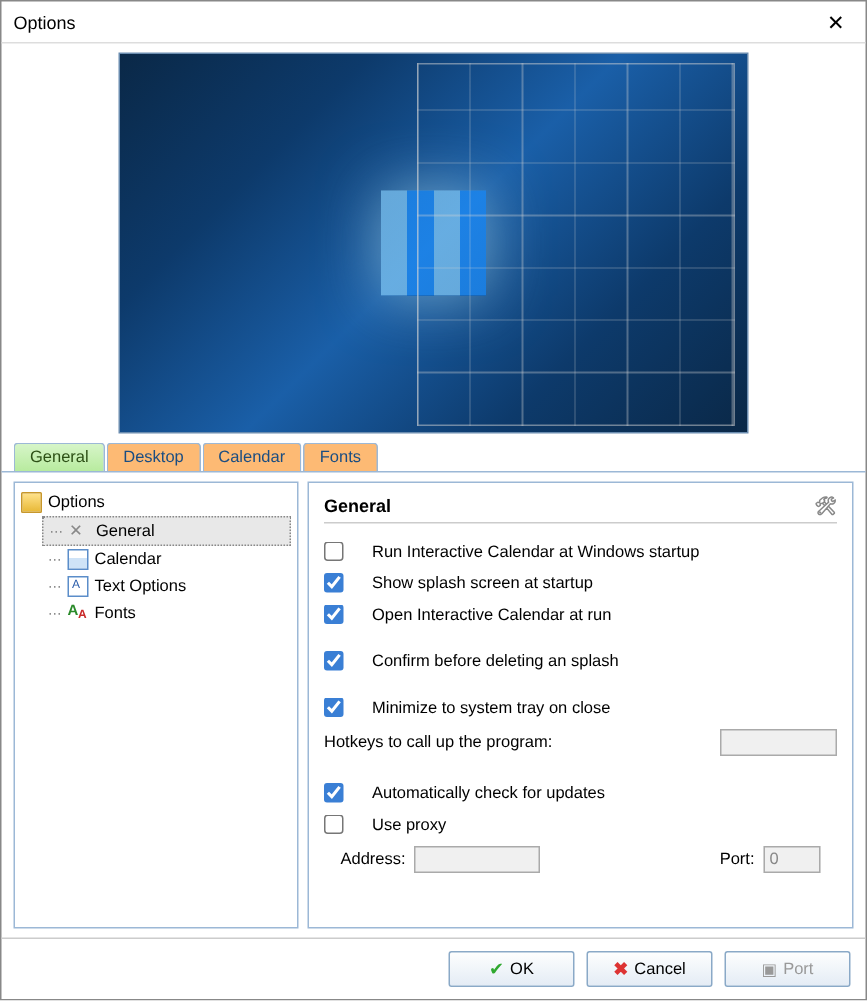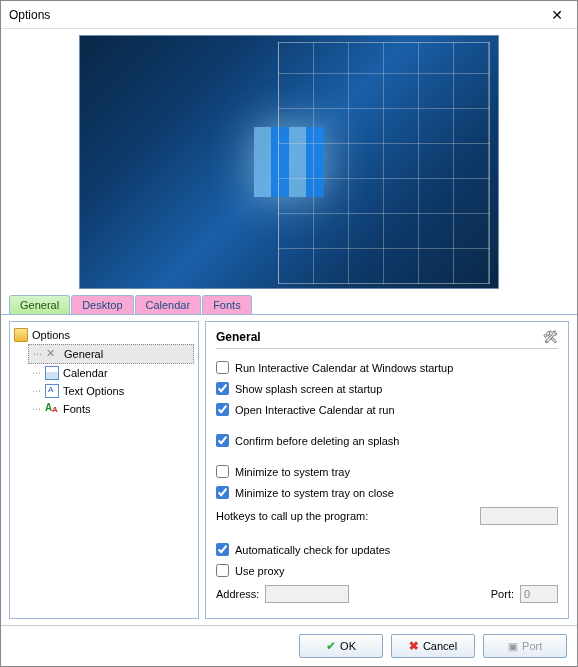--- a/index.html
+++ b/index.html
@@ -5,46 +5,46 @@
 * { box-sizing: border-box; margin: 0; padding: 0; }
 body { font-family: "Segoe UI", Tahoma, sans-serif; font-size: 11px; background: #fff; color: #000; }
 .window { width: 578px; height: 667px; border: 1px solid #888; background: #fff; display: flex; flex-direction: column; }
 .titlebar { height: 28px; display: flex; align-items: center; justify-content: space-between; padding: 0 8px; border-bottom: 1px solid #ddd; }
 .titlebar-title { font-size: 12px; }
 .close-x { font-size: 14px; cursor: pointer; padding: 2px 6px; }
 .preview { margin: 6px auto 4px; width: 420px; height: 254px; border: 1px solid #6a8caf; background: linear-gradient(135deg, #0a2847 0%, #0d3a6b 25%, #1a5fa8 50%, #0d3a6b 75%, #0a2847 100%); position: relative; display:block; }
 .preview::before { content:""; position:absolute; left:50%; top:50%; width:70px; height:70px; transform:translate(-50%,-50%); background: linear-gradient(90deg, rgba(135,206,250,0.7) 0 25%, rgba(30,144,255,0.7) 25% 50%, rgba(135,206,250,0.7) 50% 75%, rgba(30,144,255,0.7) 75% 100%); box-shadow: 0 0 40px rgba(173,216,230,0.6); }
 .preview::after { content:""; position:absolute; right:8px; top:6px; width:210px; height:240px; border:1px solid rgba(211,211,211,0.5); background: repeating-linear-gradient(0deg, transparent 0 34px, rgba(211,211,211,0.35) 34px 35px), repeating-linear-gradient(90deg, transparent 0 34px, rgba(211,211,211,0.35) 34px 35px); }
 .tabs { display:flex; margin: 2px 0 0 8px; }
-.tab { padding: 3px 10px; border: 1px solid #9cb8d6; border-bottom: none; background: #f9a8d4; margin-right: 1px; cursor:pointer; color: #1a4d82; border-radius: 3px 3px 0 0; font-size:11px; }
+.tab { padding: 3px 10px; border: 1px solid #9cb8d6; border-bottom: none; background: #fdba74; margin-right: 1px; cursor:pointer; color: #1a4d82; border-radius: 3px 3px 0 0; font-size:11px; }
 .tab.active { background: linear-gradient(#d6f5c8, #b8eb9f); color: #2d5016; font-weight: normal; }
 .panels { display:flex; gap:6px; padding: 0 8px 6px; border-top:1px solid #9cb8d6; padding-top:6px; flex:1; min-height:0; }
 .tree { width: 190px; border:1px solid #9cb8d6; background:#fff; padding:6px 4px; }
 .tree-root { display:flex; align-items:center; gap:4px; margin-bottom:2px; }
 .tree-child { display:flex; align-items:center; gap:4px; margin-left:14px; padding:2px 4px; cursor:pointer; }
 .tree-child.selected { background:#e8e8e8; border:1px dotted #888; }
 .dots { color:#888; margin-right:1px; font-size:9px; letter-spacing:-1px; }
 .ico { width:14px; height:14px; display:inline-block; }
 .ico-folder { background: linear-gradient(#ffe28a,#e8b938); border:1px solid #c7972b; border-radius:1px; }
 .ico-tools { position:relative; }
 .ico-tools::before { content:"✕"; color:#888; font-size:11px; position:absolute; }
 .ico-cal { border:1px solid #5b8dc9; background: linear-gradient(#fff 40%, #cfe3f7 40%); }
 .ico-text { border:1px solid #5b8dc9; background:#fff; position:relative; }
 .ico-text::after { content:"A"; color:#2a5caa; font-size:8px; position:absolute; left:2px; top:0; }
 .ico-fonts { position:relative; }
 .ico-fonts::before { content:"A"; color:#2a8a2a; font-size:10px; position:absolute; left:0; font-weight:bold; }
 .ico-fonts::after { content:"A"; color:#c92a2a; font-size:8px; position:absolute; left:7px; top:3px; font-weight:bold; }
 .settings { flex:1; border:1px solid #9cb8d6; background:#fff; padding:6px 10px; display:flex; flex-direction:column; overflow:hidden; }
 .settings-header { display:flex; justify-content:space-between; align-items:center; font-weight:bold; padding:2px 0 4px; border-bottom:1px solid #ccc; margin-bottom:8px; font-size:12px; }
-.row { display:flex; align-items:center; gap:6px; margin: 4px 0; }
+.row { display:flex; align-items:center; gap:19px; margin: 4px 0; }
 .gap { height:10px; }
 input[type=checkbox] { width:13px; height:13px; accent-color:#3a7fd5; }
 .hotkey-row { display:flex; align-items:center; justify-content:space-between; margin:4px 0; }
 .hotkey-input { width:78px; height:18px; border:1px solid #aaa; background:#f0f0f0; }
-.addr-row { display:flex; align-items:center; gap:6px; margin:4px 0; }
+.addr-row { display:flex; align-items:center; gap:6px; margin:4px 11px; }
 .addr-input { width:84px; height:18px; border:1px solid #aaa; background:#f0f0f0; }
 .port-label { margin-left:auto;padding-left:44px; }
 .port-input { width:38px; height:18px; border:1px solid #aaa; background:#f0f0f0; color:#888; padding:0 3px; font-size:11px; }
 .buttons { display:flex; justify-content:flex-end; gap:8px; padding:8px 10px; border-top:1px solid #ccc; }
 .btn { min-width:84px; height:24px; border:1px solid #8aa9c7; background: linear-gradient(#fdfefe,#e4ecf5); display:flex; align-items:center; justify-content:center; gap:4px; cursor:pointer; font-size:11px; border-radius:2px; }
 .btn.disabled { color:#999; cursor:default; }
 .ico-ok { color:#2fa82f; font-size:12px; }
 .ico-x { color:#d33; font-size:12px; font-weight:bold; }
 .ico-apply { color:#999; font-size:11px; }
 .ico-wrench { color:#888; font-size:12px; }
@@ -113,24 +113,20 @@
         <input type="checkbox" checked="" style="">
         <span>Open Interactive Calendar at run</span>
       </div>
       <div class="gap"></div>
       <div class="row">
         <input type="checkbox" checked="" style="">
         <span>Confirm before deleting an splash</span>
       </div>
       <div class="gap"></div>
       <div class="row">
-        <input type="checkbox" style="">
-        <span>Minimize to system tray</span>
-      </div>
-      <div class="row">
         <input type="checkbox" checked="" style="">
         <span>Minimize to system tray on close</span>
       </div>
       <div class="hotkey-row">
         <span>Hotkeys to call up the program:</span>
         <input class="hotkey-input" value="" style="">
       </div>
       <div class="gap"></div>
       <div class="row">
         <input type="checkbox" checked="" style="">

